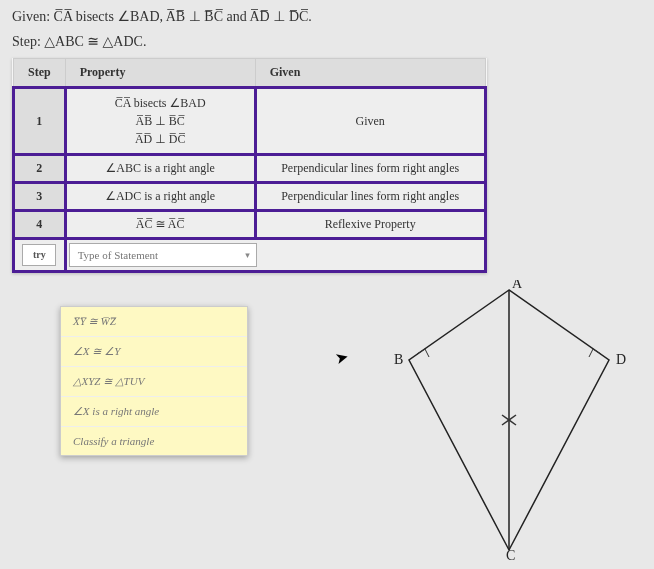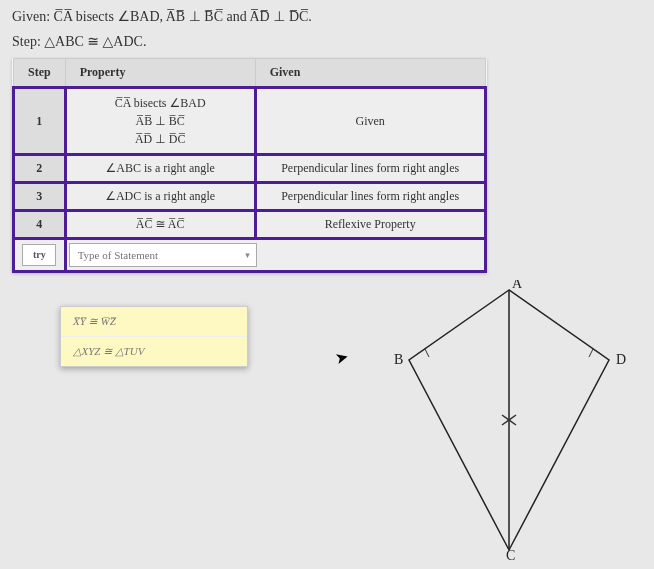--- a/index.html
+++ b/index.html
@@ -189,21 +189,24 @@
       </td>
       <td colspan="2" style="padding:2px;">
         <div class="type-select">Type of Statement</div>
       </td>
     </tr>
   </tbody>
 </table>
 
 <div class="dropdown">
   <div class="dropdown-item">X̅Y̅ ≅ W̅Z̅</div>
+  <div class="dropdown-item">∠X ≅ ∠Y</div>
   <div class="dropdown-item">△XYZ ≅ △TUV</div>
+  <div class="dropdown-item">∠X is a right angle</div>
+  <div class="dropdown-item">Classify a triangle</div>
 </div>
 
 <div class="cursor">➤</div>
 
 <svg class="figure" viewBox="0 0 250 280">
   <polygon points="125,10 25,80 125,270 225,80" fill="none" stroke="#222" stroke-width="1.5"></polygon>
   <line x1="125" y1="10" x2="125" y2="270" stroke="#222" stroke-width="1.5"></line>
 
   <path d="M 33 74 L 41 69 L 45 77" class="right-angle-sq"></path>
 

